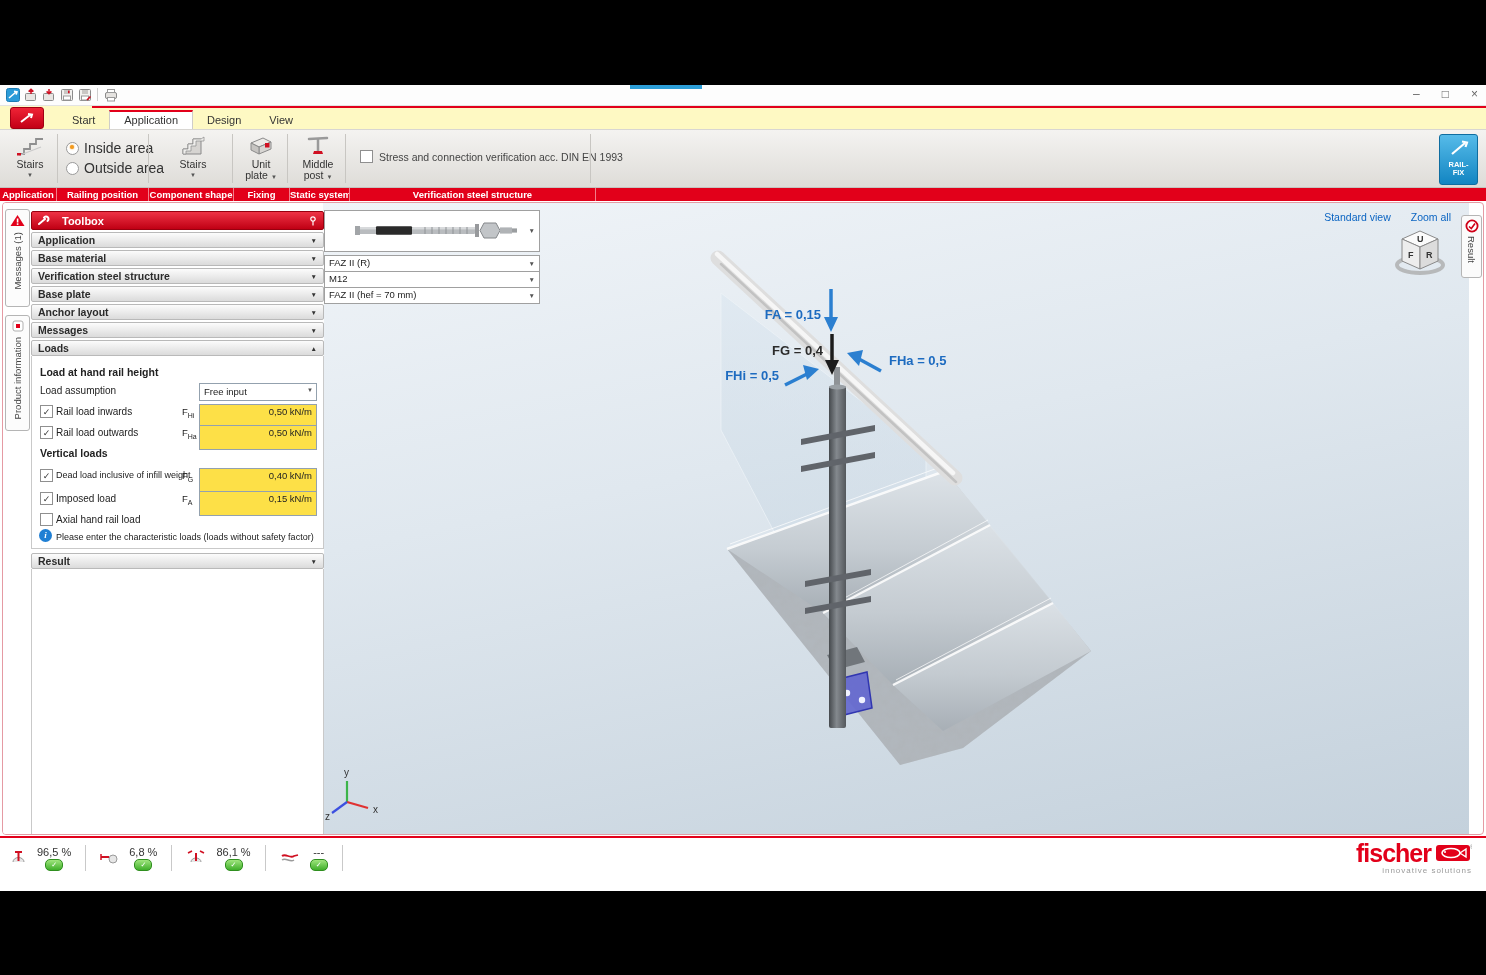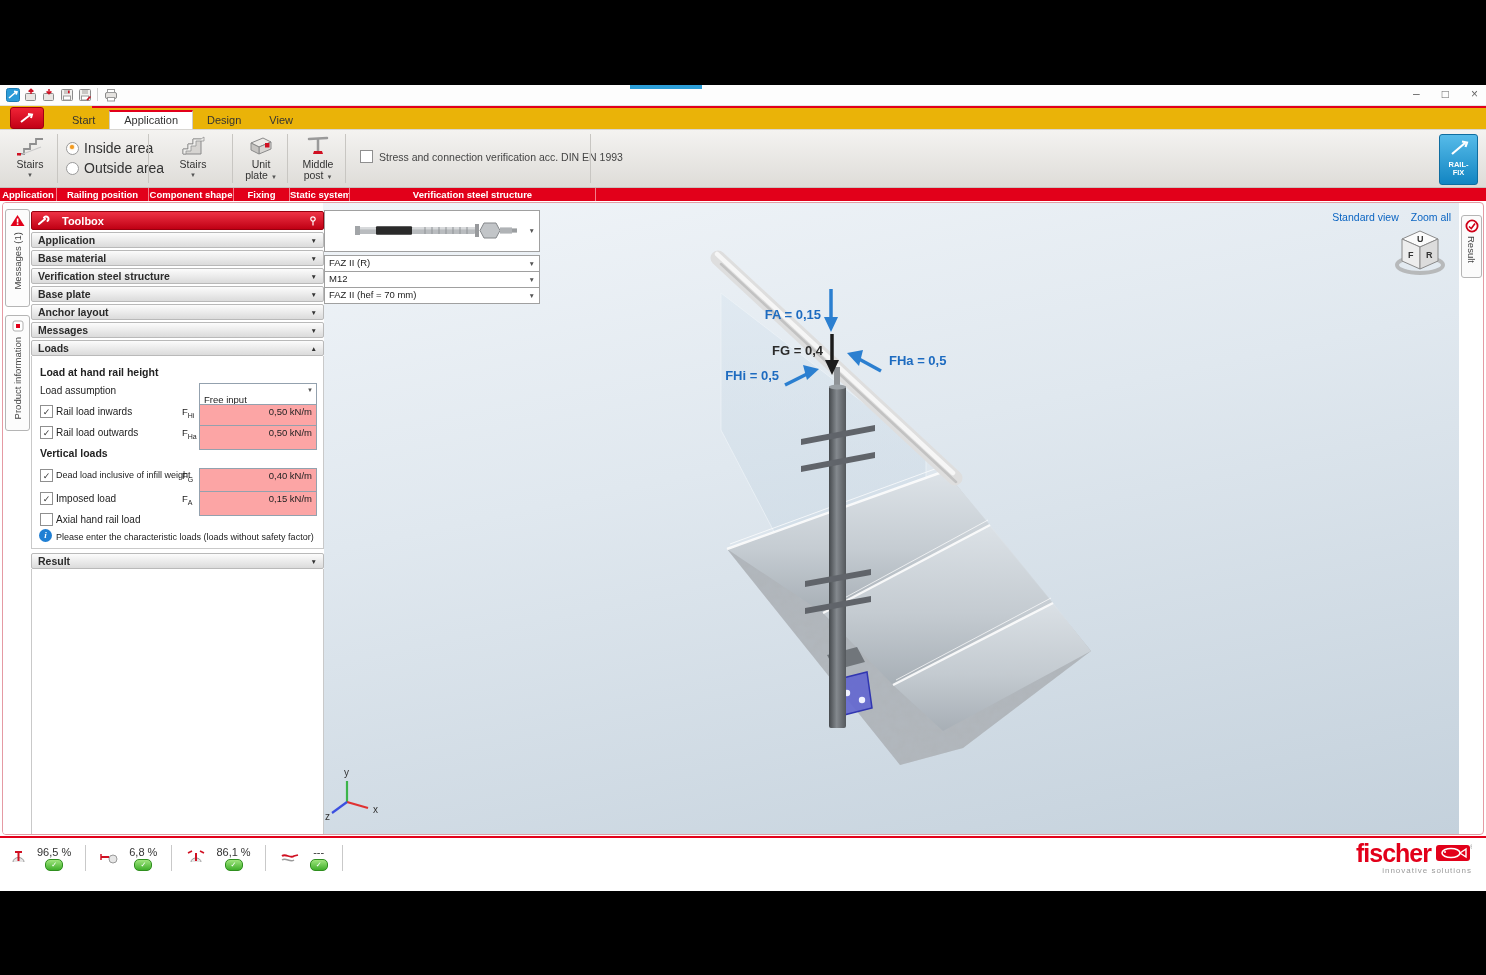--- a/index.html
+++ b/index.html
@@ -12,21 +12,21 @@
   .blue-frag{position:absolute;left:630px;top:0;width:72px;height:4px;background:#2d9fd8;}
   .qat{position:absolute;left:5px;top:2px;display:flex;align-items:center;gap:3px;}
   .qat .sep{width:1px;height:13px;background:#cfcfcf;margin:0 2px;}
   .qicon{width:15px;height:15px;display:flex;align-items:center;justify-content:center;}
   .win-title{position:absolute;left:0;right:0;top:3px;text-align:center;font-size:11px;color:#444;}
   .winbtns{position:absolute;right:8px;top:1px;display:flex;gap:22px;color:#666;font-size:12px;}
   .winbtns span{cursor:default;line-height:16px;}
   .pin-top{position:absolute;right:10px;top:24px;color:#8a8a8a;font-size:9px;}
 
   
-  .tabrow{position:relative;height:23px;background:#eab308;border-bottom:1px solid #d8d6d2;display:flex;align-items:flex-end;}
+  .tabrow{position:relative;height:23px;background:#fef9c3;border-bottom:1px solid #d8d6d2;display:flex;align-items:flex-end;}
   .appbtn{position:relative;margin:2px 14px 0 10px;width:32px;height:20px;background:linear-gradient(#ef2336,#c30016);
     border-radius:3px;border:1px solid #a00012;display:flex;align-items:center;justify-content:center;}
   .rtab{padding:4px 14px 3px;font-size:11px;color:#333;position:relative;}
   .rtab.active{background:#fff;border:1px solid #cfcdc9;border-bottom:none;border-top:2px solid #e2001a;padding-top:2px;}
   .tabrow .redrun{position:absolute;left:92px;right:0;top:0;height:2px;background:#e2001a;}
 
   
   .ribbon{position:relative;height:57px;background:linear-gradient(#f4f3f1,#dedcd8);border-bottom:1px solid #c5c3bf;}
   .rsep{position:absolute;top:4px;bottom:4px;width:1px;background:#c8c6c2;}
   .bigbtn{position:absolute;top:3px;text-align:center;color:#333;font-size:10.5px;line-height:11px;}
@@ -47,21 +47,21 @@
 
   
   .groupbar{height:13px;background:#e2001a;display:flex;color:#fff;font-size:9.5px;font-weight:bold;line-height:13px;}
   .gcell{text-align:center;border-right:1px solid #f27d8a;white-space:nowrap;overflow:hidden;}
 
   
   .main{position:relative;height:635px;background:#fff;}
   .main-border{position:absolute;left:2px;right:2px;top:1px;bottom:1px;border:1px solid #e59aa3;border-radius:4px;
     background:#fff;overflow:hidden;}
   .scene-bg{position:absolute;left:320px;top:0;bottom:0;width:1136px;
-    background:linear-gradient(168deg,#f0f4f8 0%,#e0e8ef 40%,#c4d1dc 100%);}
+    background:linear-gradient(168deg,#f0f4f8 0%,#e0e8ef 40%,#c4d1dc 100%);padding-left:10px;}
   .scene-bg svg{position:absolute;left:0;top:0;}
 
   
   .left-strip{position:absolute;left:0;top:0;bottom:0;width:28px;background:#fff;}
   .vtab{position:absolute;left:2px;width:23px;background:#fcfcfc;border:1px solid #b5b5b5;border-radius:3px;
     display:flex;flex-direction:column;align-items:center;padding-top:4px;}
   .vtab .vlabel{writing-mode:vertical-rl;transform:rotate(180deg);font-size:9.5px;color:#444;margin-top:5px;}
 
   
   .toolbox{position:absolute;left:28px;top:8px;width:293px;bottom:10px;background:#fff;}
@@ -71,40 +71,40 @@
   .sec{height:14px;margin-top:2px;background:linear-gradient(#fcfcfc,#dbdbdb);border:1px solid #b9b9b9;border-radius:2px;
     font-size:10.5px;font-weight:bold;color:#2b2b2b;display:flex;align-items:center;padding:0 6px;}
   .sec .grow{flex:1;}
   .sec .arr{font-size:6.5px;color:#333;}
   .loads-box{position:relative;height:192px;border:1px solid #c9c9c9;border-top:none;background:#fff;font-size:10px;color:#222;}
   .lrow{position:absolute;left:0;right:0;height:18px;}
   .lrow .chk{position:absolute;left:8px;top:1px;}
   .lrow .lab{position:absolute;left:24px;top:2px;white-space:nowrap;}
   .lrow .sym{position:absolute;left:150px;top:2px;font-size:9.5px;}
   .lrow .sym sub{font-size:7px;}
-  .field{position:absolute;left:167px;top:0;width:112px;height:14px;border:1px solid #93a1ae;background:#fca5a5;
+  .field{position:absolute;left:167px;top:0;width:112px;height:14px;border:1px solid #93a1ae;background:#fde047;
     font-size:9.5px;text-align:right;padding:1px 4px 8px 0;color:#222;}
   .dropdown{position:absolute;left:167px;top:0;width:112px;height:14px;border:1px solid #93a1ae;background:#fff;
-    font-size:9.5px;padding:10px 0 0 4px;color:#222;}
+    font-size:9.5px;padding:2px 0 0 4px;color:#222;}
   .dropdown .da{position:absolute;right:3px;top:3px;font-size:6px;color:#555;}
   .heading{position:absolute;left:8px;font-weight:bold;font-size:10.5px;white-space:nowrap;}
   .info-ic{position:absolute;left:7px;top:0;width:13px;height:13px;border-radius:50%;background:#1f7fd4;color:#fff;
     font-size:9px;font-weight:bold;font-style:italic;text-align:center;line-height:13px;font-family:"Liberation Serif",serif;}
   .empty-box{border:1px solid #c9c9c9;border-top:none;background:#fff;height:271px;}
 
   
   .anchor-box{position:absolute;left:321px;top:7px;width:216px;}
   .img-dd{position:relative;height:40px;border:1px solid #a0a0a0;background:#fff;}
   .img-dd .da,.mini-dd .da{position:absolute;right:4px;top:50%;margin-top:-4px;font-size:6.5px;color:#555;}
   .mini-dd{position:relative;height:14px;border:1px solid #a0a0a0;border-top:none;background:#fff;
     font-size:9.5px;color:#222;padding:1px 0 0 4px;}
   .mini-dd.first{margin-top:3px;border-top:1px solid #a0a0a0;}
 
   
-  .view-links{position:absolute;right:32px;top:8px;font-size:10.5px;color:#0a64c2;display:flex;gap:12px;}
+  .view-links{position:absolute;right:32px;top:8px;font-size:10.5px;color:#0a64c2;display:flex;gap:20px;}
   .cube-wrap{position:absolute;right:34px;top:24px;}
   .result-vtab{position:absolute;right:1px;top:12px;width:19px;height:58px;background:#fbfbfb;border:1px solid #b5b5b5;
     border-radius:3px;display:flex;flex-direction:column;align-items:center;padding-top:3px;}
   .result-vtab .vlabel{writing-mode:vertical-rl;font-size:9.5px;color:#444;margin-top:3px;}
 
   
   .statusbar{height:14px;background:linear-gradient(#e9eff5,#ccd7e2);border-top:1px solid #b8c2ce;
     text-align:center;font-size:10px;color:#222;line-height:14px;}
   .redline{height:2px;background:#e2001a;}
   .statsbar{position:relative;height:40px;background:#fff;display:flex;align-items:center;padding-left:10px;}

